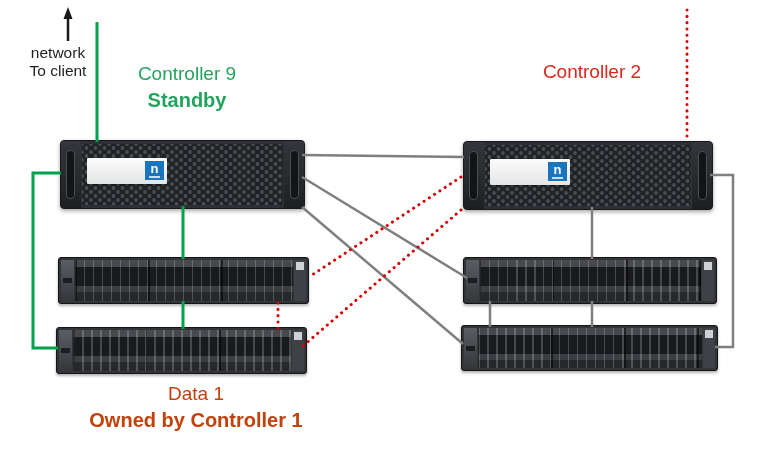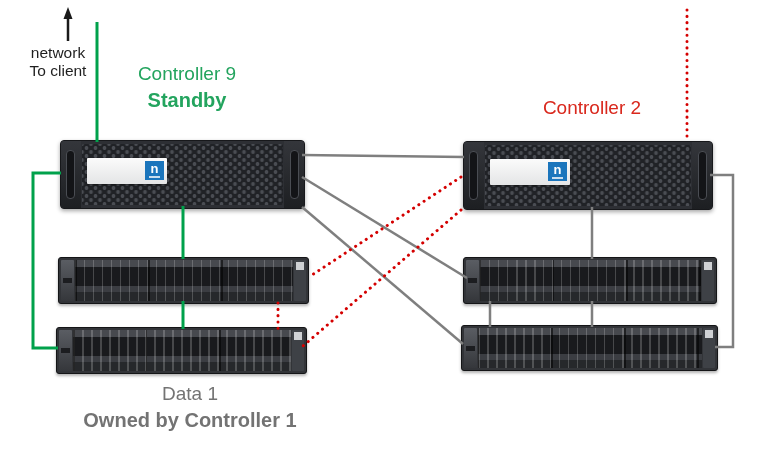--- a/index.html
+++ b/index.html
@@ -5,22 +5,22 @@
   html,body{margin:0;padding:0;background:#ffffff;}
   .stage{position:relative;width:768px;height:452px;background:#ffffff;overflow:hidden;
          font-family:"Liberation Sans","DejaVu Sans",sans-serif;}
 
   
   .txt{position:absolute;text-align:center;z-index:2;}
   .client-net{left:14px;top:44px;width:88px;font-size:15.5px;line-height:17.5px;color:#1f1f1f;text-align:center;}
   .ctl-label{width:170px;font-size:19px;line-height:27px;}
   .ctl-label .status{font-weight:bold;font-size:20px;}
   .c1-label{left:102px;top:60px;color:#23a45e;}
-  .c2-label{left:507px;top:58px;color:#d9281d;margin-top:36px;}
-  .data-label{left:60px;top:381px;width:260px;font-size:19px;line-height:26px;color:#737373;}
+  .c2-label{left:507px;top:58px;color:#d9281d;}
+  .data-label{left:66px;top:381px;width:260px;font-size:19px;line-height:26px;color:#c2410c;}
   .data-label .owner{font-weight:bold;font-size:20px;}
 
   
   .controller{position:absolute;z-index:2;background:#2d2f34;border:1px solid #17181b;border-radius:4px;
               box-shadow:0 2px 4px rgba(0,0,0,.35);}
   .controller .mesh{position:absolute;left:21px;right:21px;top:3px;bottom:3px;border-radius:2px;
       background-color:#202226;
       background-image:radial-gradient(circle,#4a4d53 1.6px,transparent 2.2px),
                        radial-gradient(circle,#4a4d53 1.6px,transparent 2.2px);
       background-size:9px 8px;background-position:0 0,4.5px 4px;}

